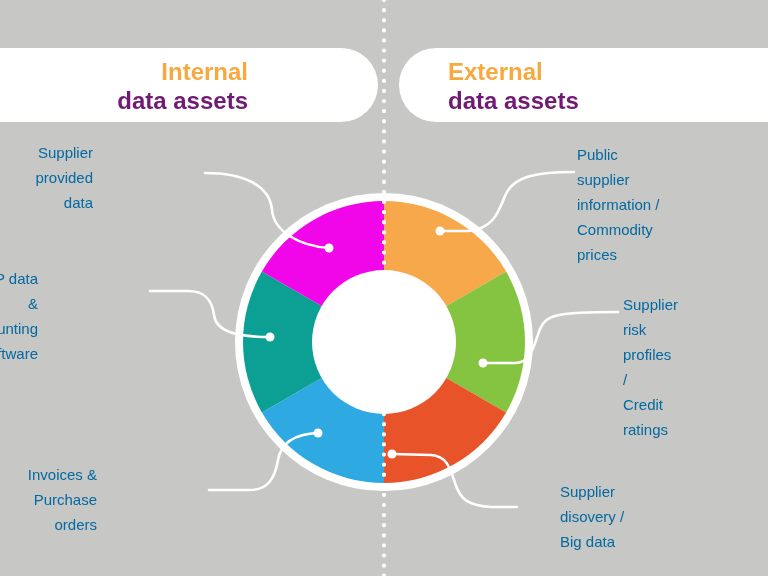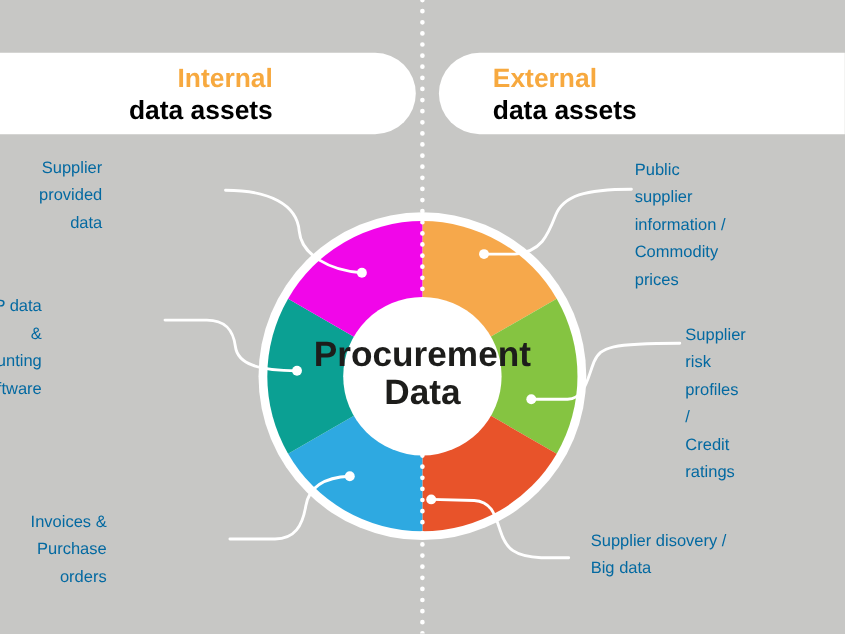--- a/index.html
+++ b/index.html
@@ -8,37 +8,37 @@
   #canvas{position:relative;width:664px;height:576px;background:#C7C7C5;}
 
   
   .pill{position:absolute;top:48px;height:74px;background:#FFFFFF;}
   #pill-left{left:0;width:378px;border-radius:0 37px 37px 0;}
   #pill-right{left:399px;width:369px;border-radius:37px 0 0 37px;}
 
   .header-text{position:absolute;top:57px;font-size:24px;font-weight:700;
                line-height:29px;color:#1D1D1B;}
   .header-text .accent{display:block;color:#F7A93F;}
-  .header-text .rest{display:block;color:#000000;}
+  .header-text .rest{display:block;color:#701a75;}
   #internal-header{right:416px;text-align:right;}
   #external-header{left:424px;text-align:left;margin-left:24px;}
 
   
   #donut-svg{position:absolute;left:0;top:0;width:768px;height:576px;}
 
   
   .seg-label{position:absolute;font-size:15px;font-weight:400;line-height:25px;
              color:#0369a1;white-space:pre-line;}
   .seg-label.right{text-align:right;}
   #label-supplier-provided{right:571px;top:140px;}
   #label-erp{right:626px;top:266px;}
   #label-invoices{right:567px;top:462px;}
   #label-public-supplier{left:577px;top:142px;}
   #label-supplier-risk{left:623px;top:292px;}
-  #label-supplier-discovery{left:537px;top:479px;}
+  #label-supplier-discovery{left:560px;top:479px;}
 
   
   #center-title{position:absolute;left:234px;top:305px;width:300px;
                 text-align:center;font-size:32px;font-weight:700;
                 line-height:34px;color:#1D1D1B;white-space:pre-line;}
 </style>
 </head>
 <body>
 
 <div id="canvas">
@@ -100,15 +100,13 @@
 profiles /
 Credit
 ratings</div>
   <div id="label-public-supplier" class="seg-label">Public supplier
 information /
 Commodity
 prices</div>
   <div id="label-supplier-discovery" class="seg-label">Supplier disovery /
 Big data</div>
 
-  <div id="center-title">Procurement
-Data</div>
 </div>
 
 </body></html>

